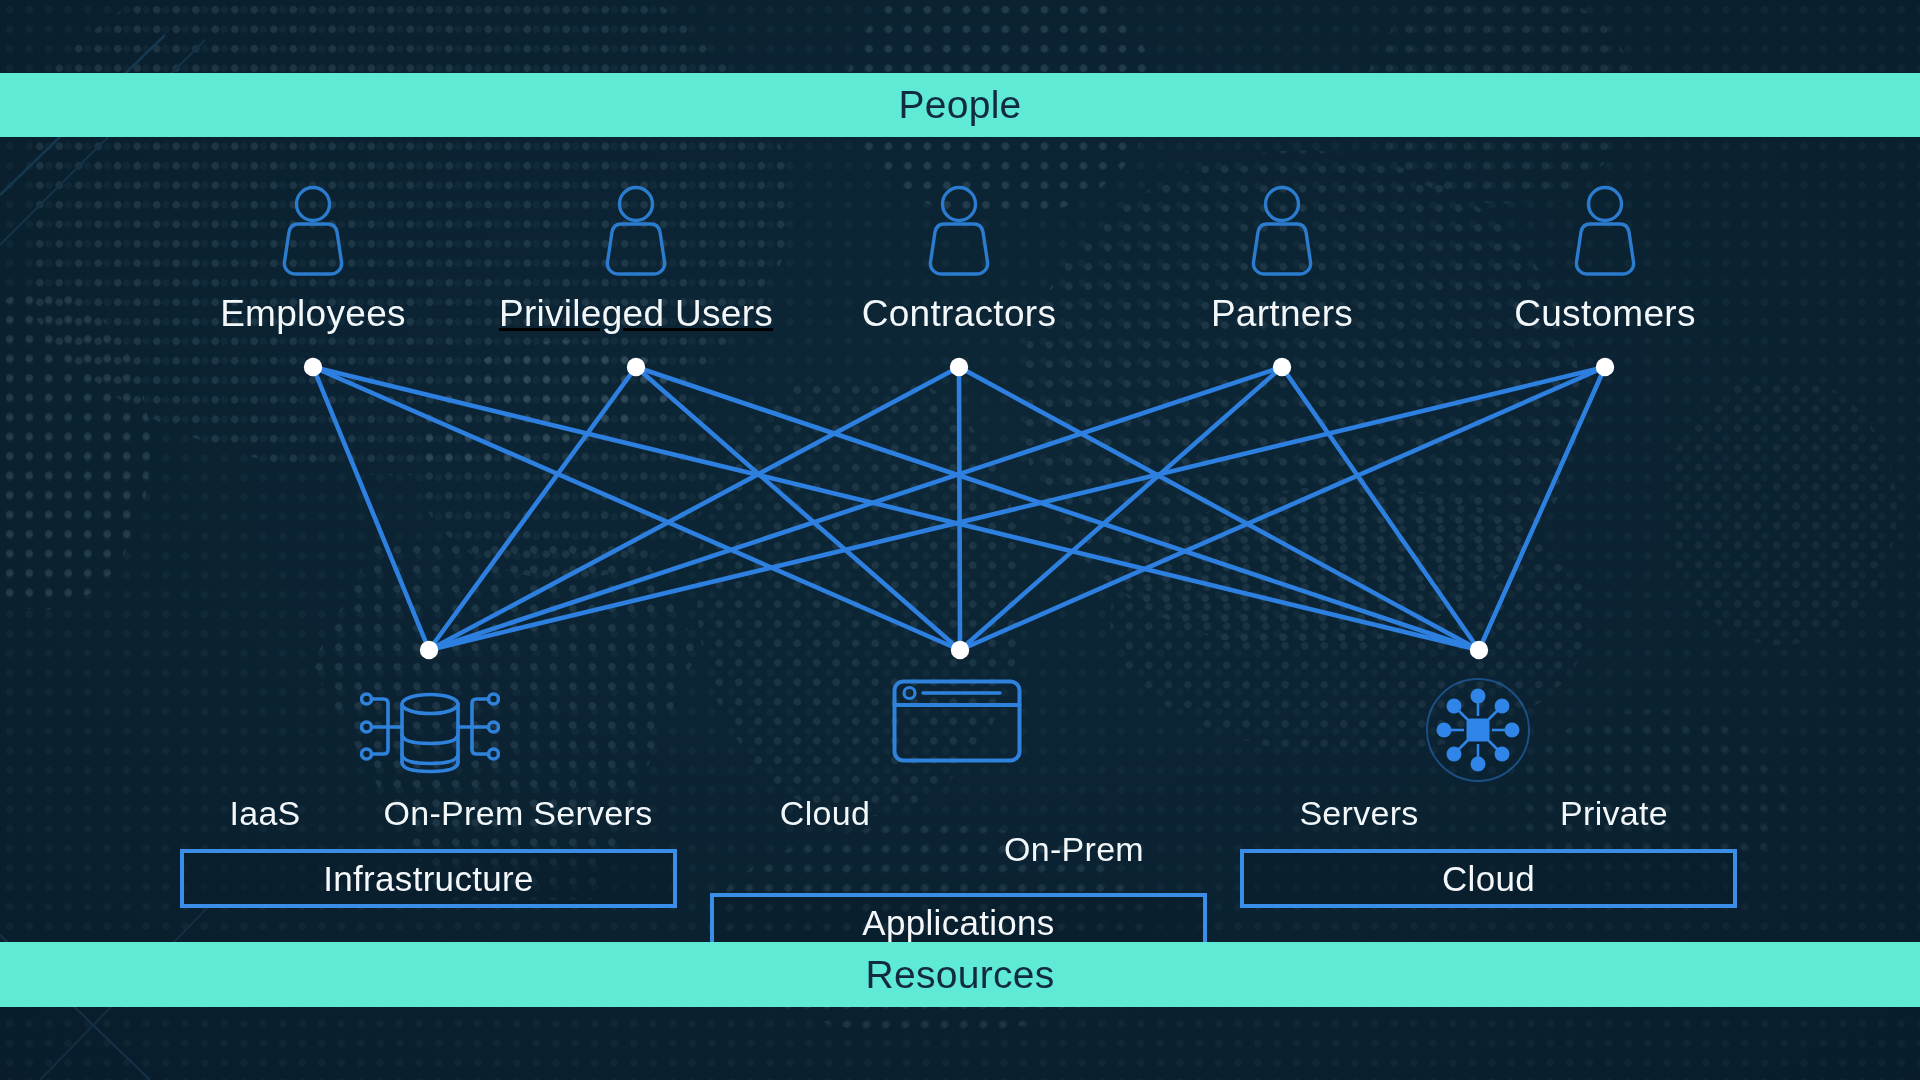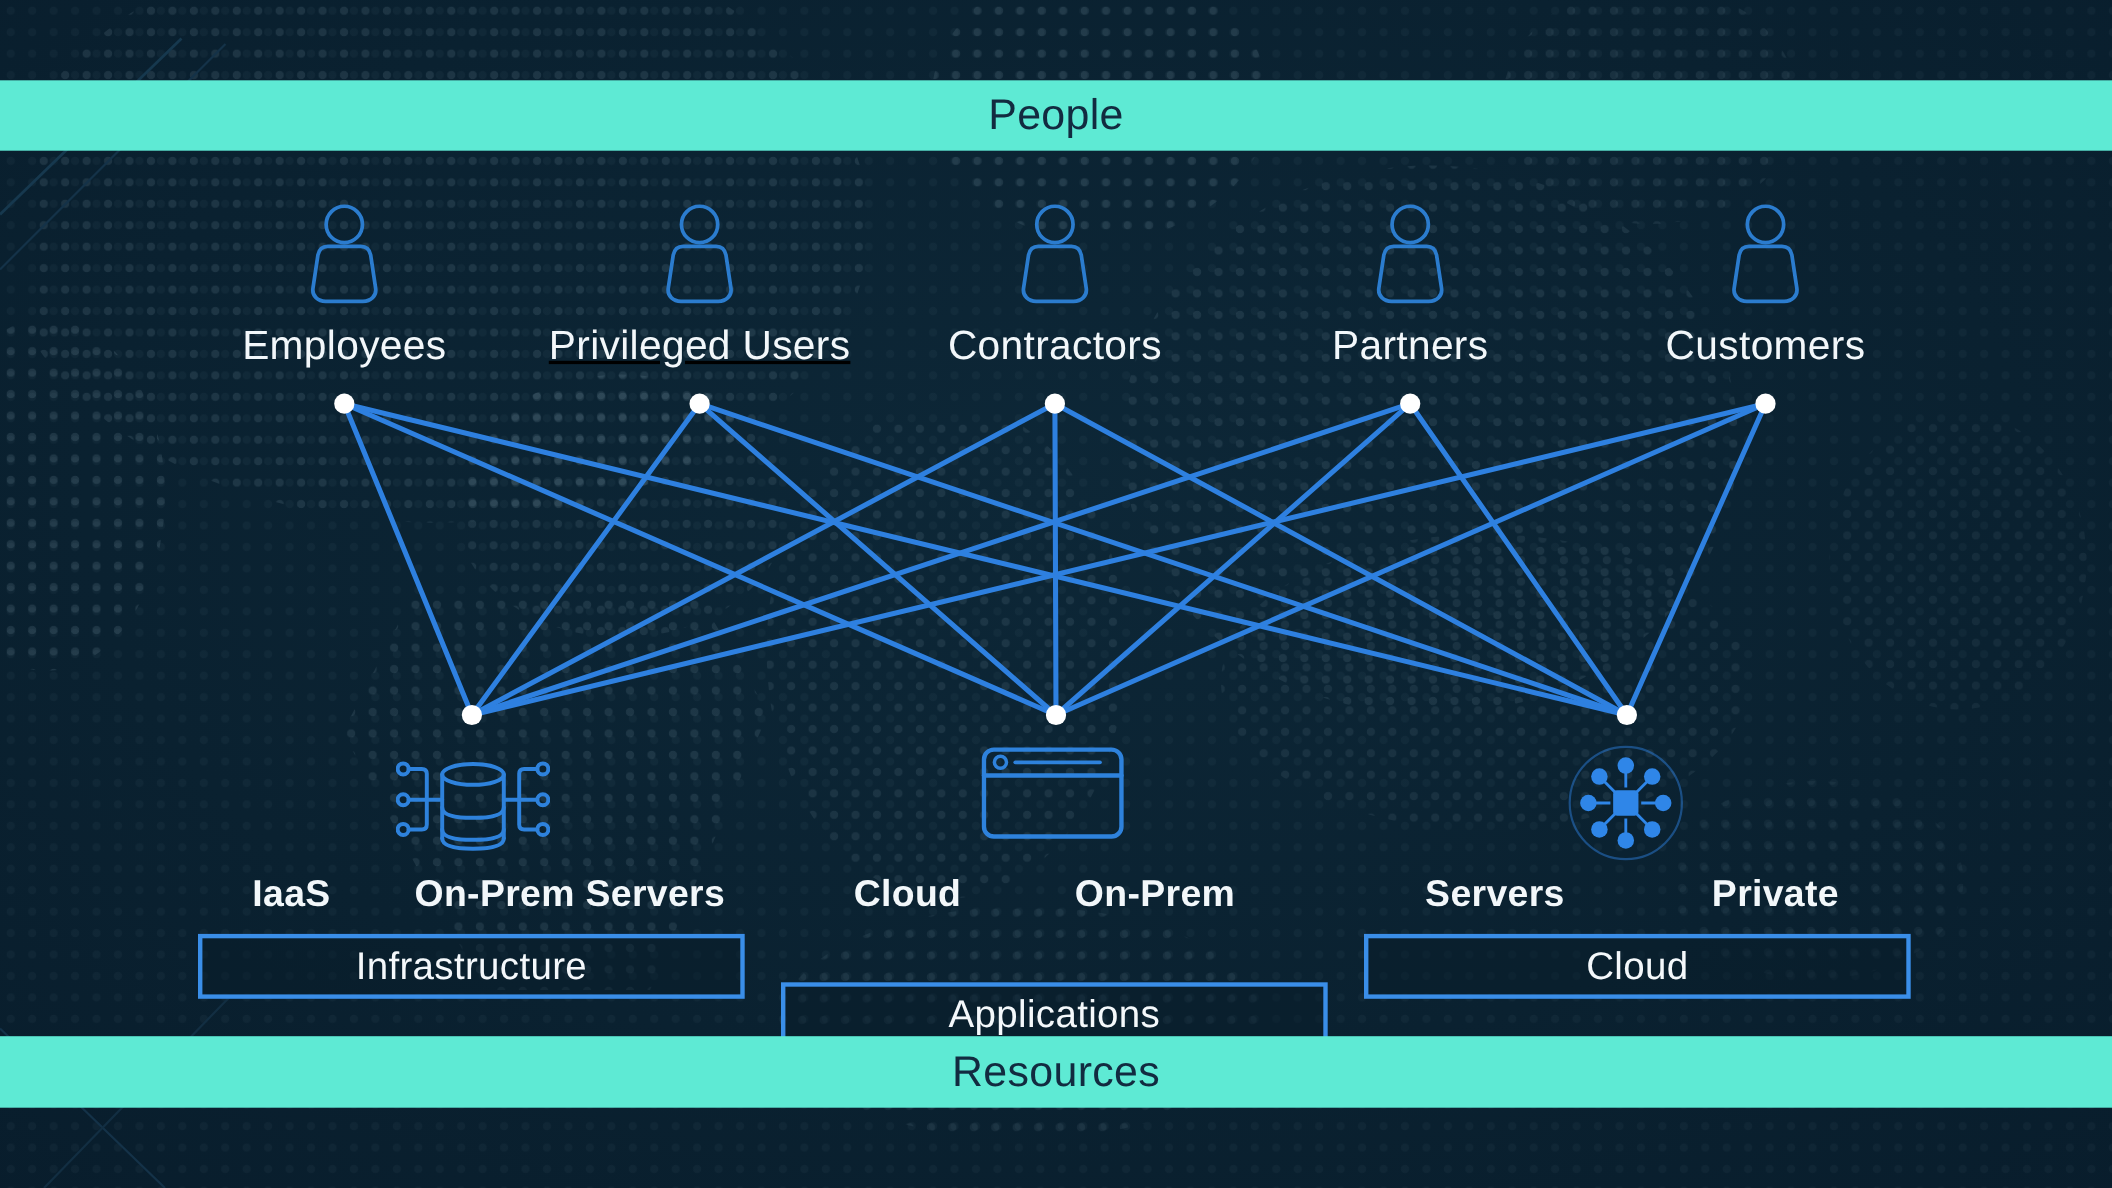--- a/index.html
+++ b/index.html
@@ -37,21 +37,21 @@
   
   .decor-svg{position:absolute;inset:0;z-index:1;}
   .network-svg{position:absolute;inset:0;z-index:3;}
 
   
   .res-icon{position:absolute;z-index:4;}
 
   
   .sublabel{
     position:absolute;top:794px;width:340px;text-align:center;z-index:5;
-    color:#f2f7fa;font-size:34px;font-weight:700;letter-spacing:.3px;white-space:nowrap;
+    color:#f2f7fa;font-size:34px;font-weight:400;letter-spacing:.3px;white-space:nowrap;
   }
 
   
   .res-box{
     position:absolute;top:849px;width:497px;height:59px;box-sizing:border-box;
     border:4px solid #3a8ee8;background:rgba(9,28,42,0.45);
     display:flex;align-items:center;justify-content:center;z-index:5;
     color:#f4f8fb;font-size:35px;font-weight:500;letter-spacing:.3px;text-align:center;
   }
 </style>
@@ -202,21 +202,21 @@
       <circle cx="31" cy="31" r="7.5"></circle>
         <circle cx="79" cy="31" r="7.5"></circle>
       <circle cx="31" cy="79" r="7.5"></circle>
         <circle cx="79" cy="79" r="7.5"></circle>
     </g>
   </svg>
 
   <div class="sublabel" style="left:95px;">IaaS</div>
   <div class="sublabel" style="left:348px;">On-Prem Servers</div>
   <div class="sublabel" style="left:655px;">Cloud</div>
-  <div class="sublabel" style="left:880px;">On-Prem</div>
+  <div class="sublabel" style="left:904px;margin-top:36px;">On-Prem</div>
   <div class="sublabel" style="left:1189px;">Servers</div>
   <div class="sublabel" style="left:1444px;">Private</div>
 
   <div class="res-box" style="left:180px;">
     <span>Infrastructure</span>
   </div>
   <div class="res-box" style="left:710px;margin-top:44px;">
     <span>Applications</span>
   </div>
   <div class="res-box" style="left:1240px;">

